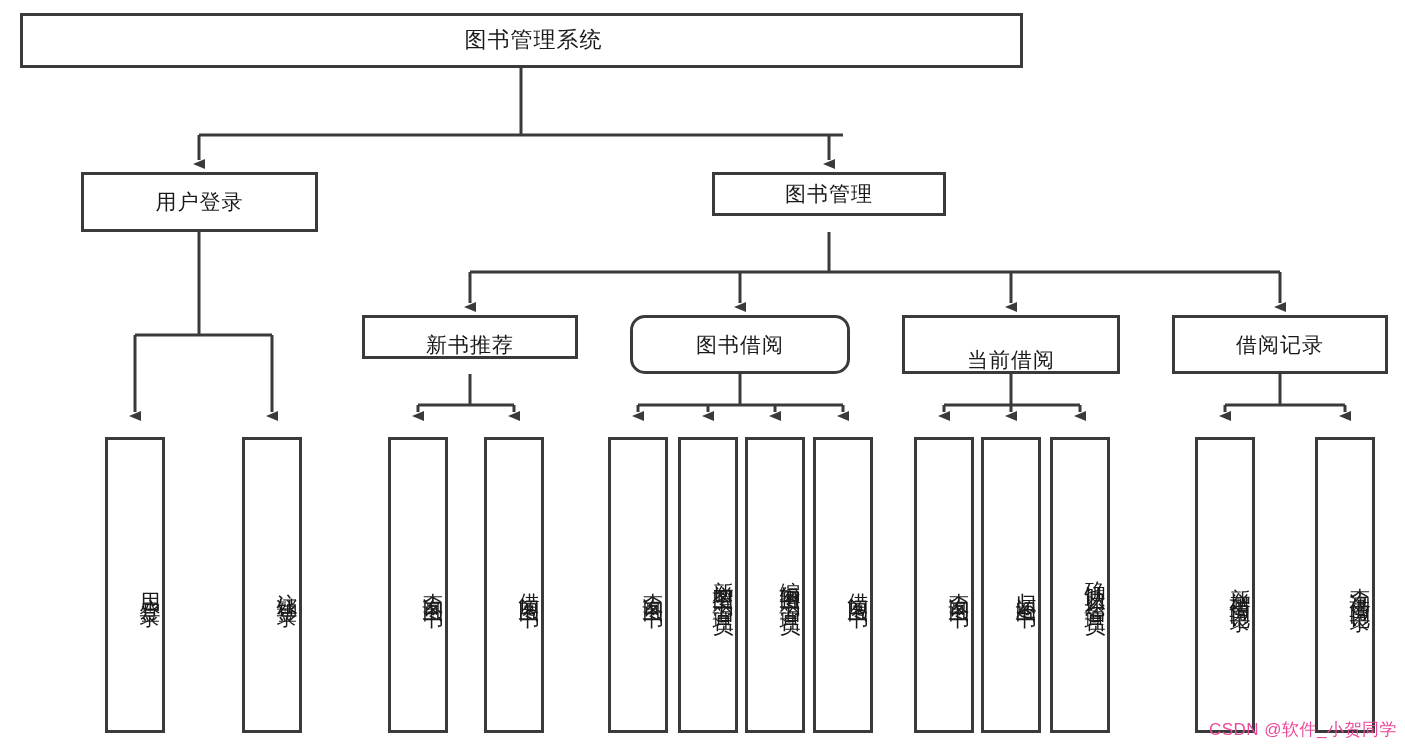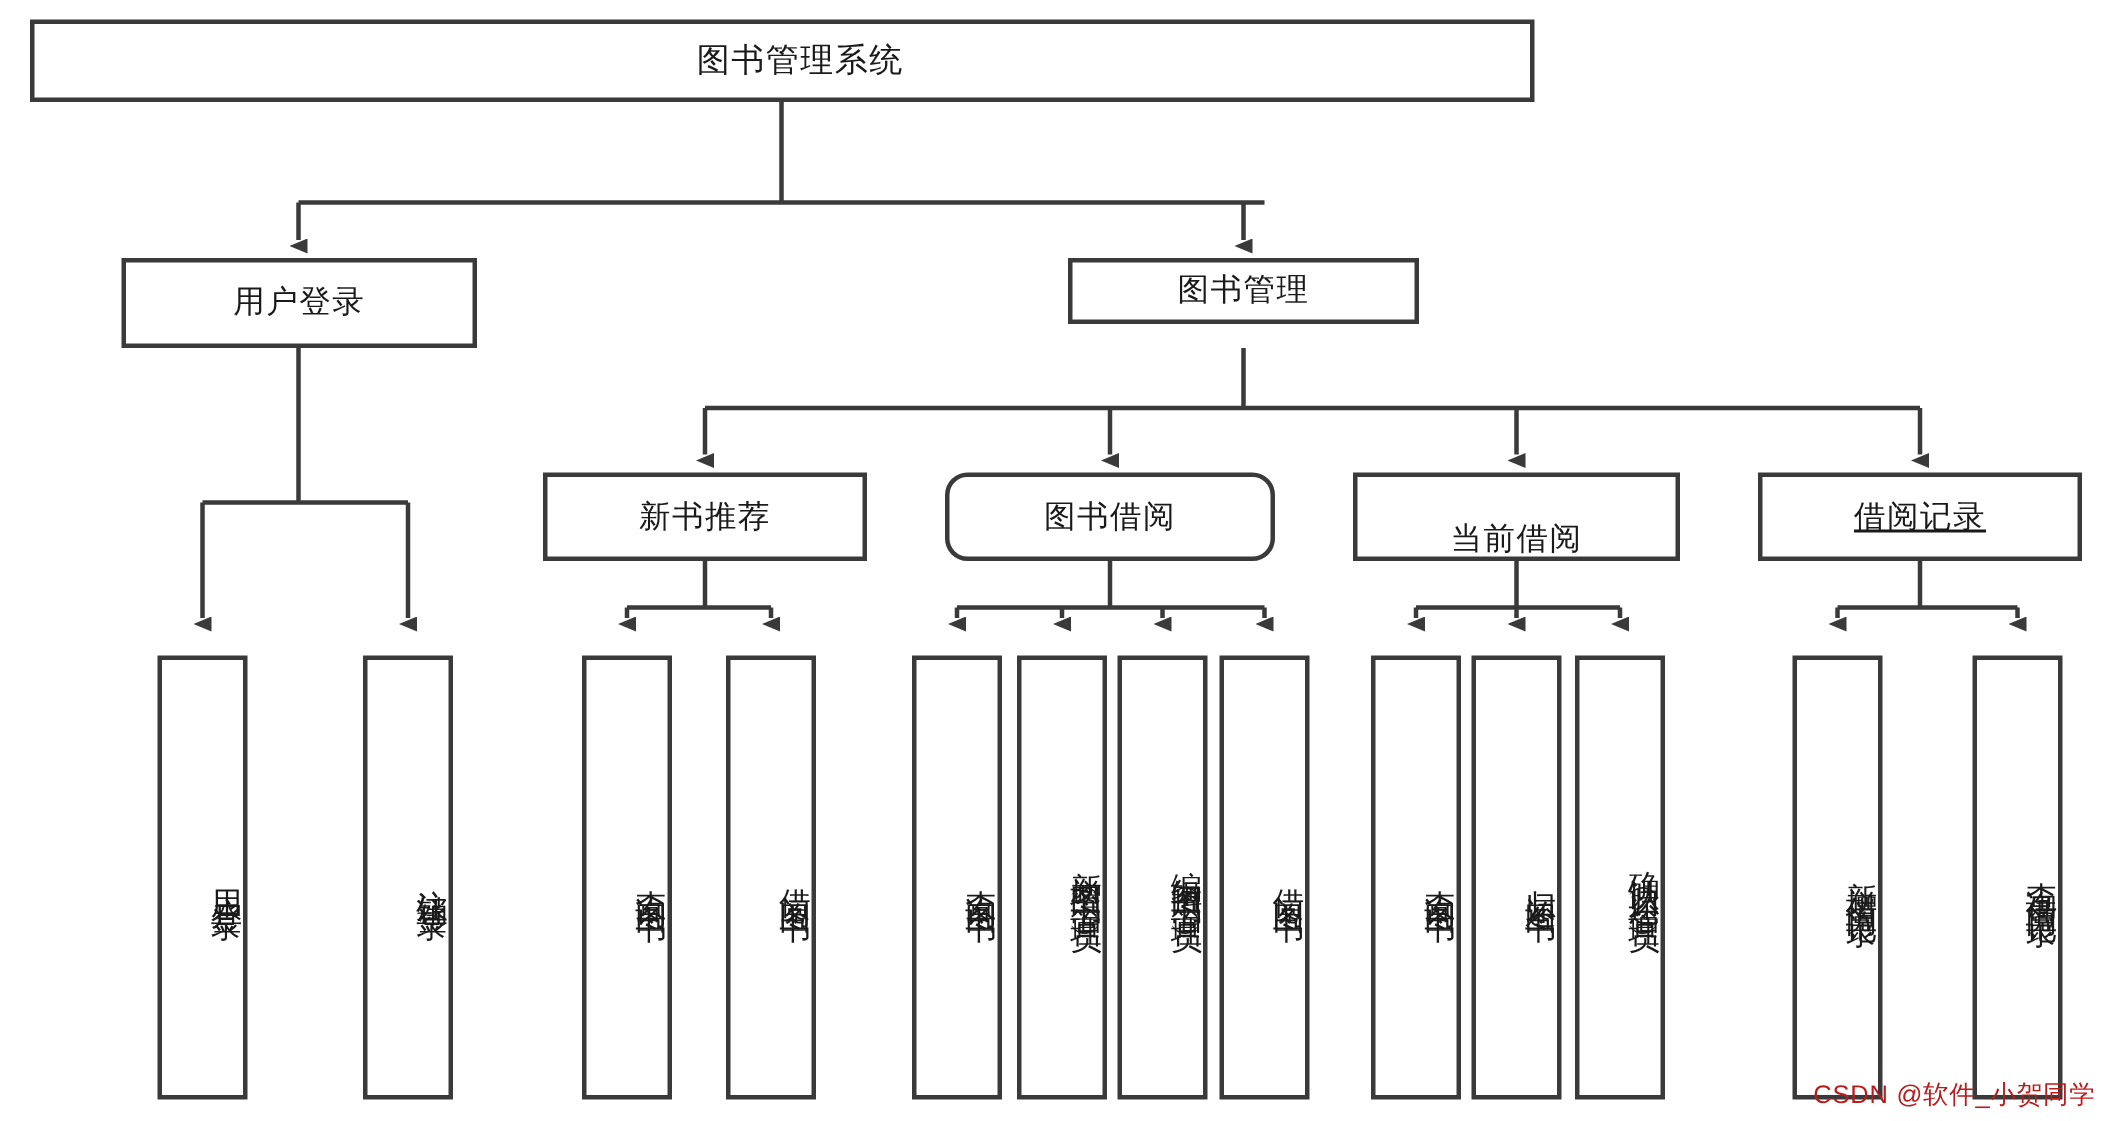--- a/index.html
+++ b/index.html
@@ -59,21 +59,21 @@
   }
   .node.root {
     font-size: 22px;
     padding-left: 24px;
   }
   #watermark {
     position: absolute;
     right: 8px;
     bottom: 6px;
     font-size: 17px;
-    color: #b91c1c;
+    color: #ec4899;
     letter-spacing: 0.5px;
     white-space: nowrap;
     user-select: none;
   }
 </style>
 </head>
 <body>
 
 <div id="canvas">
 
@@ -131,30 +131,30 @@
     <span>图书管理系统</span>
   </div>
 
   <div class="node horiz" style="left:81px; top:172px; width:237px; height:60px;">
     <span>用户登录</span>
   </div>
   <div class="node horiz" style="left:712px; top:172px; width:234px; height:44px;">
     <span>图书管理</span>
   </div>
 
-  <div class="node horiz" style="left:362px; top:315px; width:216px; height:59px;">
+  <div class="node horiz" style="left:362px; top:315px; width:216px; height:44px;align-items:flex-end;">
     <span>新书推荐</span>
   </div>
   <div class="node horiz" style="left:630px; top:315px; width:220px; height:59px;border-radius:15px;">
     <span>图书借阅</span>
   </div>
   <div class="node horiz" style="left:902px; top:315px; width:218px; height:59px;align-items:flex-end;">
     <span>当前借阅</span>
   </div>
-  <div class="node horiz" style="left:1172px; top:315px; width:216px; height:59px;text-decoration:underline;">
+  <div class="node horiz" style="left:1172px; top:315px; width:216px; height:59px;">
     <span>借阅记录</span>
   </div>
 
   <div class="node vert" style="left:105px; top:437px; width:60px; height:296px;">
     <span class="vlabel">用户登录</span>
   </div>
   <div class="node vert" style="left:242px; top:437px; width:60px; height:296px;">
     <span class="vlabel">注销登录</span>
   </div>
 

